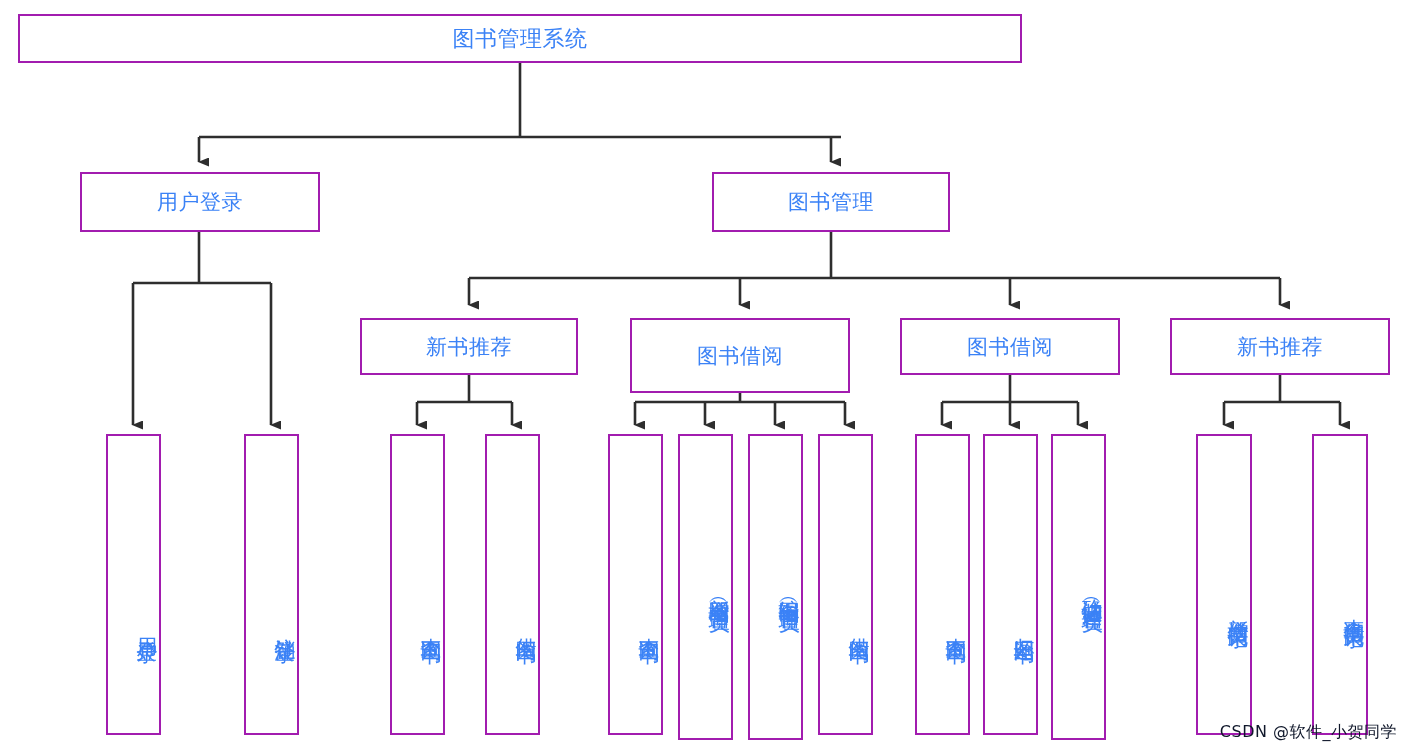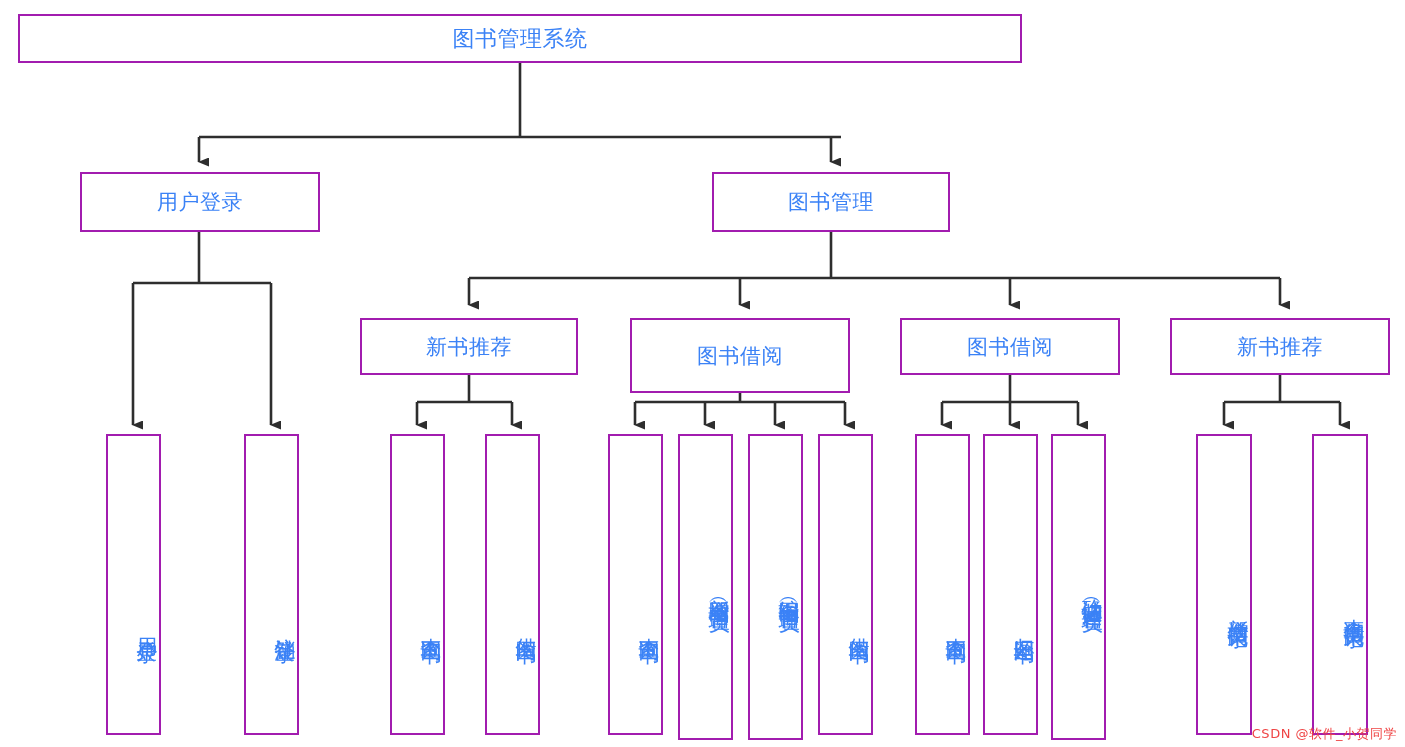--- a/index.html
+++ b/index.html
@@ -55,22 +55,22 @@
     writing-mode: vertical-rl;
     text-orientation: upright;
   }
   .node.root {
     font-size: 22px;
   }
   .watermark {
     position: absolute;
     right: 8px;
     bottom: 4px;
-    font-size: 13px;
-    color: #ef4444;
+    font-size: 16px;
+    color: #0f172a;
     letter-spacing: 0.5px;
     white-space: nowrap;
   }
 </style>
 </head>
 <body>
 
 <div id="canvas">
 
   <svg class="wires" viewBox="0 0 1405 747">

